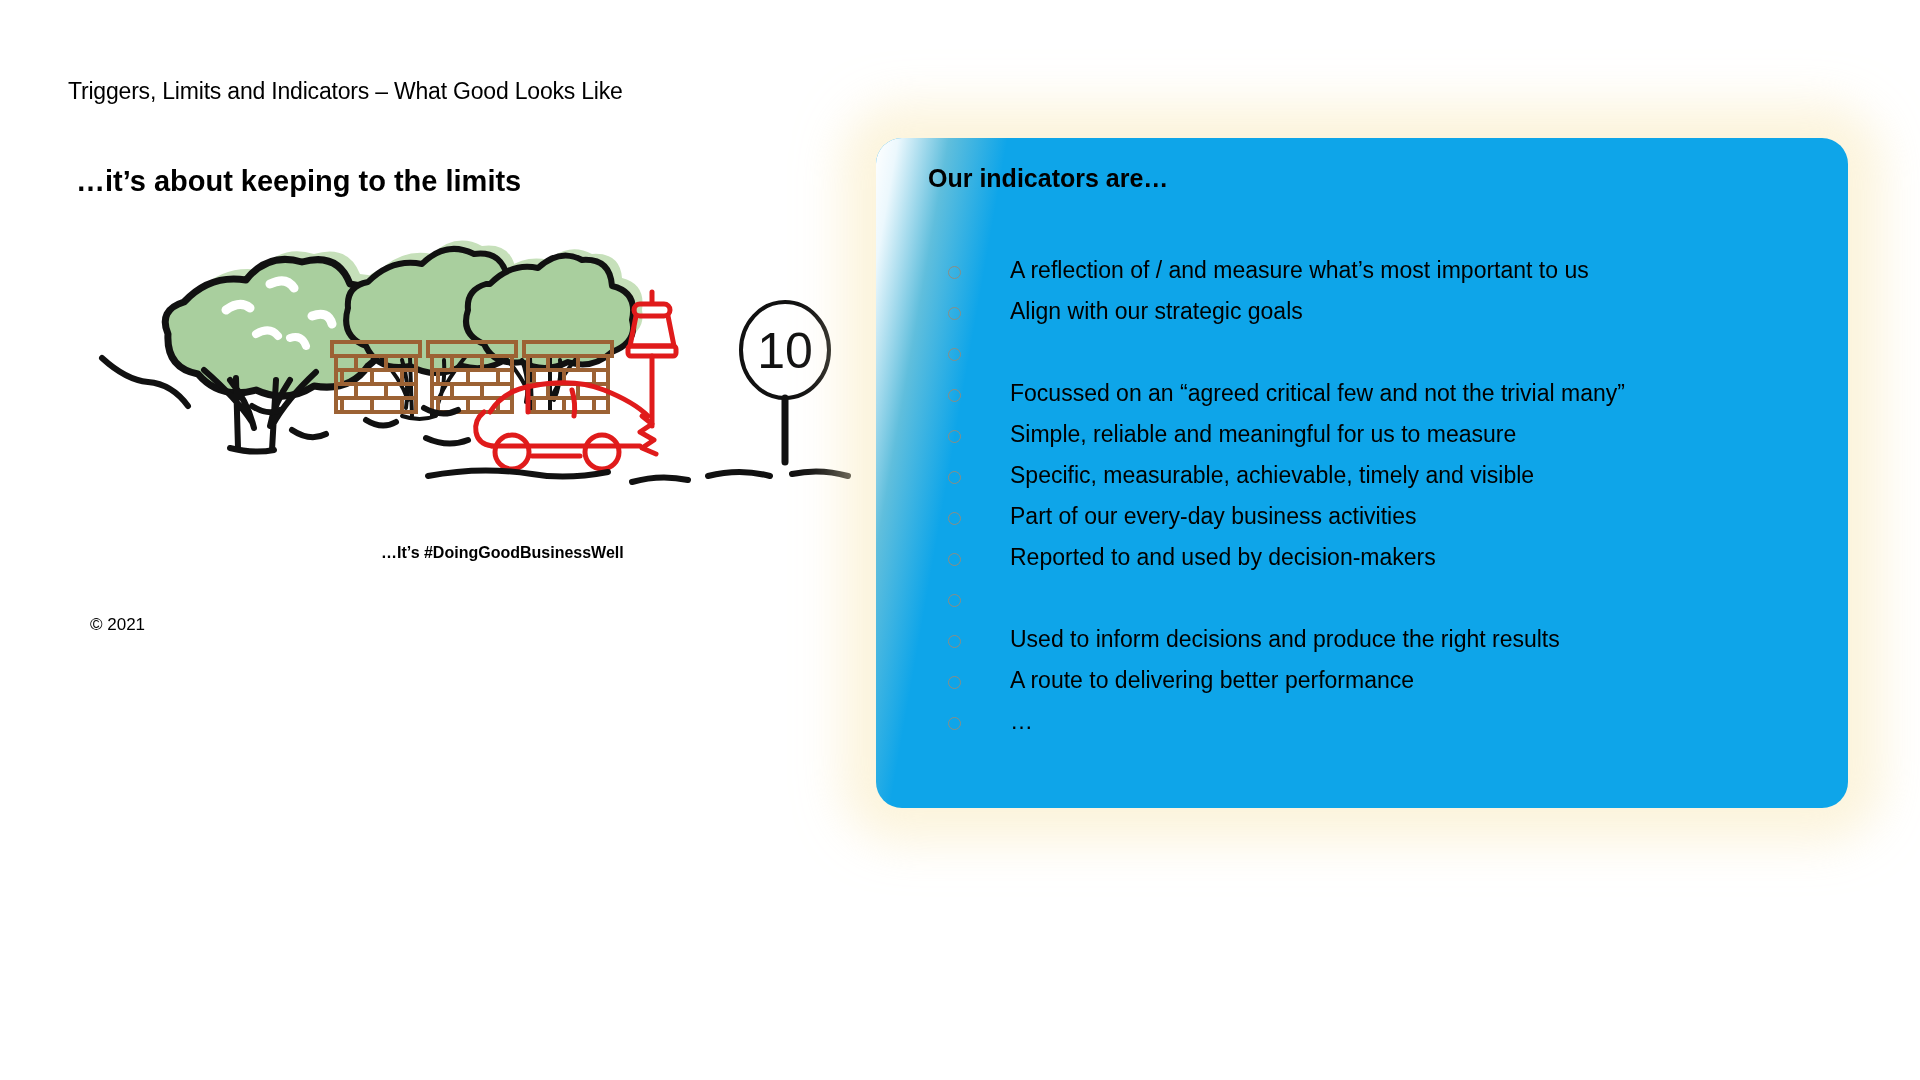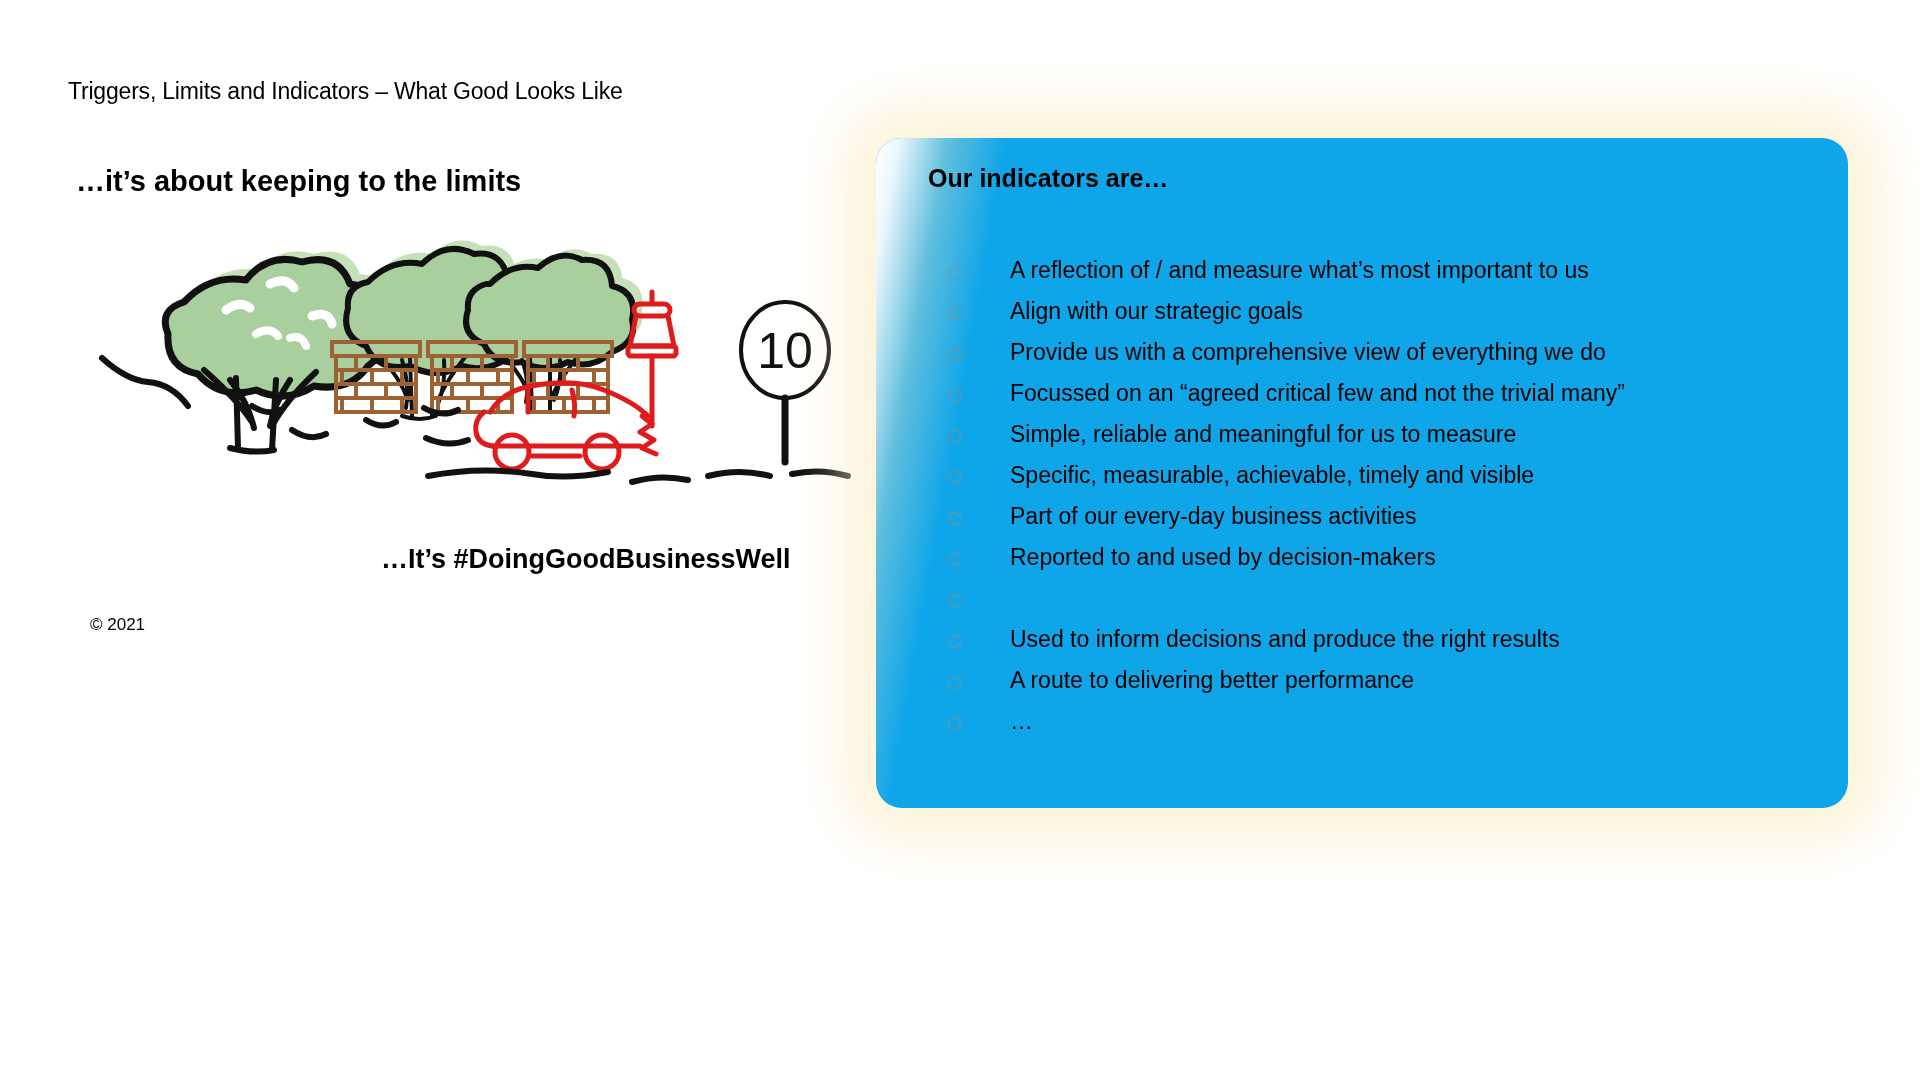--- a/index.html
+++ b/index.html
@@ -54,21 +54,21 @@
     width: 840px;
     height: 360px;
   }
   #illustration svg { display: block; }
 
   
   #illustration-caption {
     position: absolute;
     left: 381px;
     top: 544px;
-    font-size: 27px;
+    font-size: 16px;
     font-weight: bold;
     color: #000000;
     white-space: nowrap;
   }
 
   
   #copyright {
     position: absolute;
     left: 90px;
     top: 593px;
@@ -253,21 +253,21 @@
 
   <div id="illustration-caption">…It’s #DoingGoodBusinessWell</div>
 
   <div id="copyright">© 2021</div>
 
   <div id="indicators-panel">
     <div id="indicators-heading">Our indicators are…</div>
     <ul id="indicators-list">
         <li><span class="bullet"></span><span>A reflection of / and measure what’s most important to us</span></li>
         <li><span class="bullet"></span><span>Align with our strategic goals</span></li>
-        <li><span class="bullet"></span><span>Provide us with a comprehensive view of everything we do</span></li>
+        <li><span class="bullet"></span></li>
         <li><span class="bullet"></span><span>Focussed on an “agreed critical few and not the trivial many”</span></li>
         <li><span class="bullet"></span><span>Simple, reliable and meaningful for us to measure</span></li>
         <li><span class="bullet"></span><span>Specific, measurable, achievable, timely and visible</span></li>
         <li><span class="bullet"></span><span>Part of our every-day business activities</span></li>
         <li><span class="bullet"></span><span>Reported to and used by decision-makers</span></li>
         <li><span class="bullet"></span></li>
         <li><span class="bullet"></span><span>Used to inform decisions and produce the right results</span></li>
         <li><span class="bullet"></span><span>A route to delivering better performance</span></li>
         <li><span class="bullet"></span><span>…</span></li>
       </ul>

